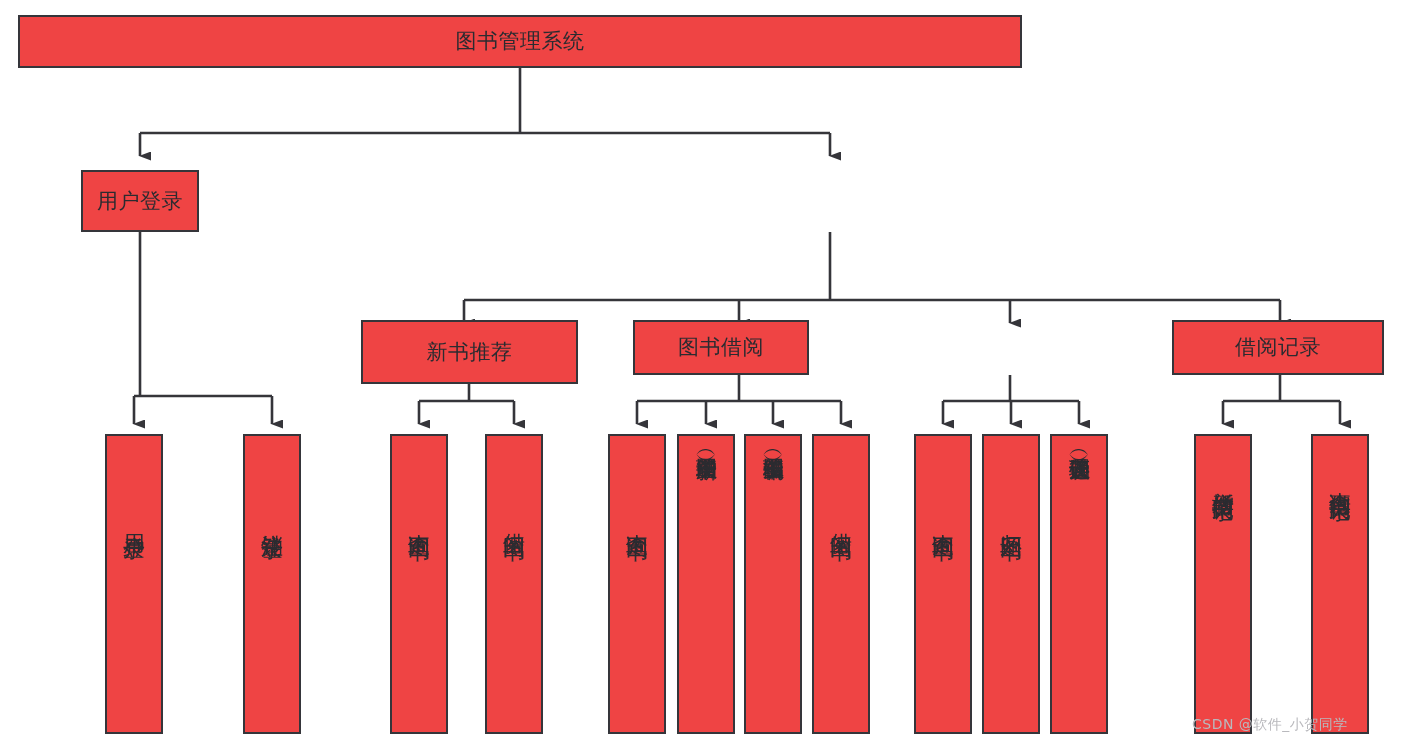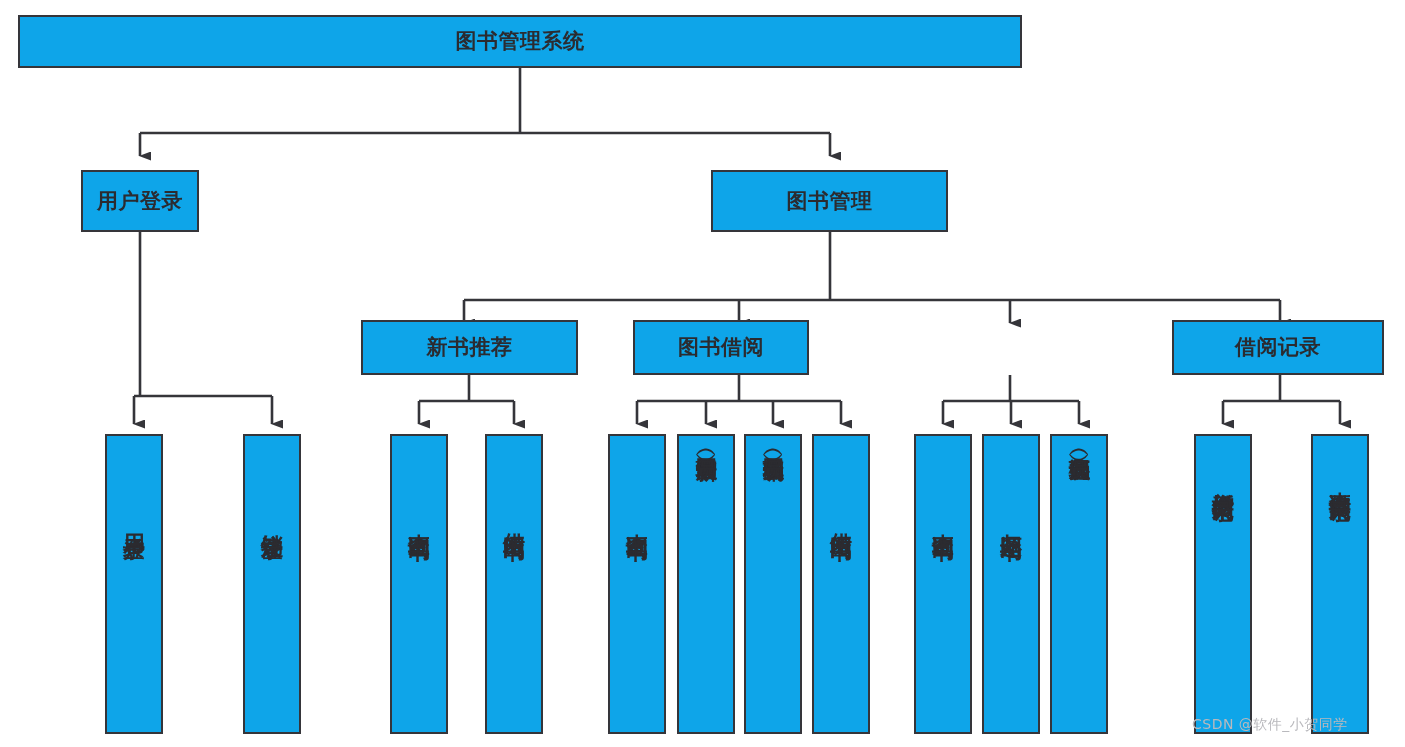--- a/index.html
+++ b/index.html
@@ -22,27 +22,26 @@
   svg#diagram-svg {
     position: absolute;
     left: 0;
     top: 0;
     width: 1405px;
     height: 747px;
   }
   .node-box {
     position: absolute;
     box-sizing: border-box;
-    background: #0ea5e9;
+    background: #ef4444;
     border: 2px solid #35353a;
     display: flex;
     align-items: center;
     justify-content: center;
     overflow: hidden;
-    font-weight: bold;
   }
   .node-label {
     color: #2b2b30;
     text-align: center;
     line-height: 1.05;
     white-space: pre;
   }
   .node-box.horizontal .node-label {
     font-size: 21px;
     letter-spacing: 0.5px;
@@ -127,25 +126,22 @@
     </g>
   </svg>
 
   <div class="node-box horizontal" style="left:18px; top:15px; width:1004px; height:53px;">
     <span class="node-label">图书管理系统</span>
   </div>
 
   <div class="node-box horizontal" style="left:81px; top:170px; width:118px; height:62px;">
     <span class="node-label">用户登录</span>
   </div>
-  <div class="node-box horizontal" style="left:711px; top:170px; width:237px; height:62px;">
-    <span class="node-label">图书管理</span>
-  </div>
 
-  <div class="node-box horizontal" style="left:361px; top:320px; width:217px; height:55px;justify-content:center;">
+  <div class="node-box horizontal" style="left:361px; top:320px; width:217px; height:64px;justify-content:center;">
     <span class="node-label">新书推荐</span>
   </div>
   <div class="node-box horizontal" style="left:633px; top:320px; width:176px; height:55px;">
     <span class="node-label">图书借阅</span>
   </div>
   <div class="node-box horizontal" style="left:1172px; top:320px; width:212px; height:55px;">
     <span class="node-label">借阅记录</span>
   </div>
 
   <div class="node-box vertical" style="left:105px; top:434px; width:58px; height:300px; padding-top:80px;">

